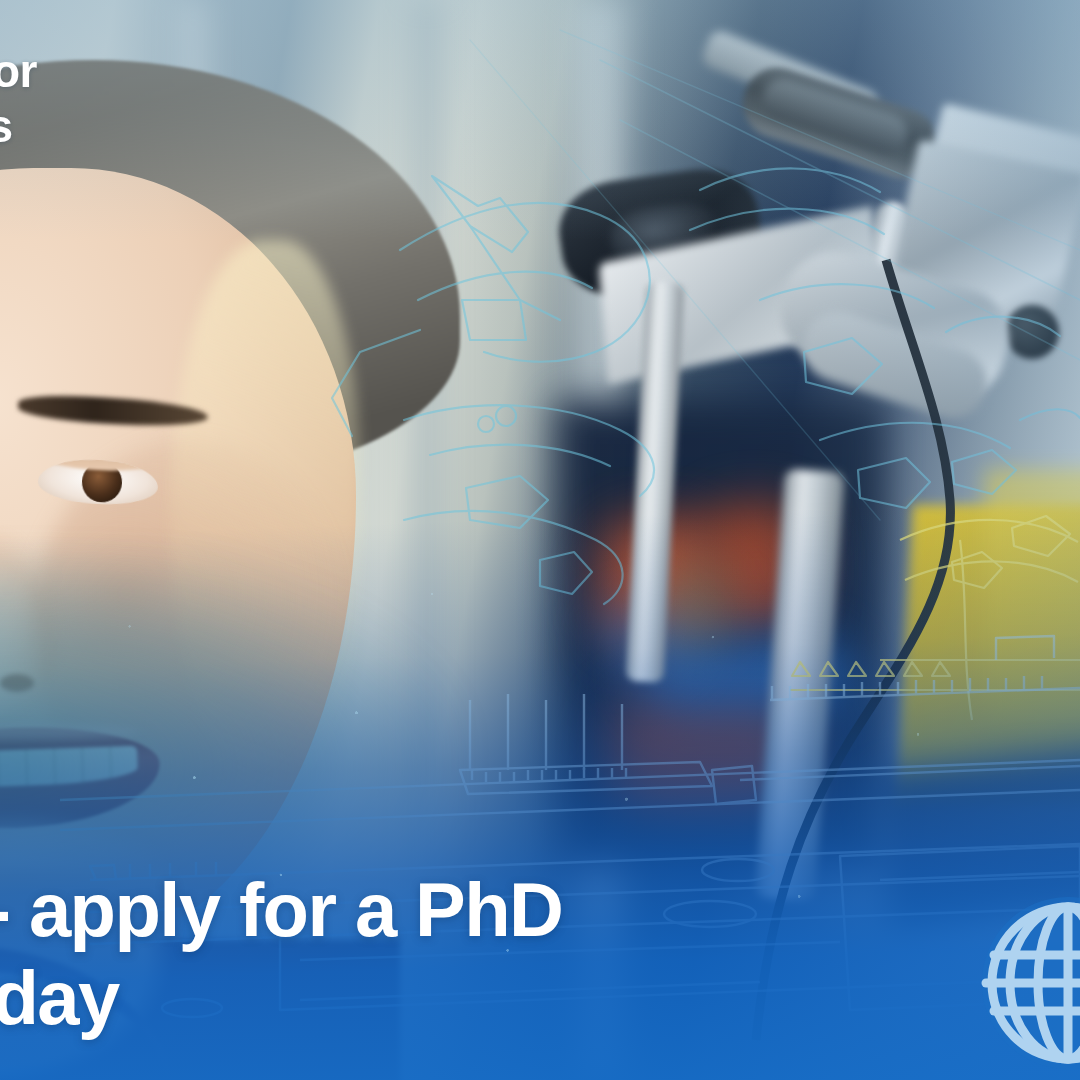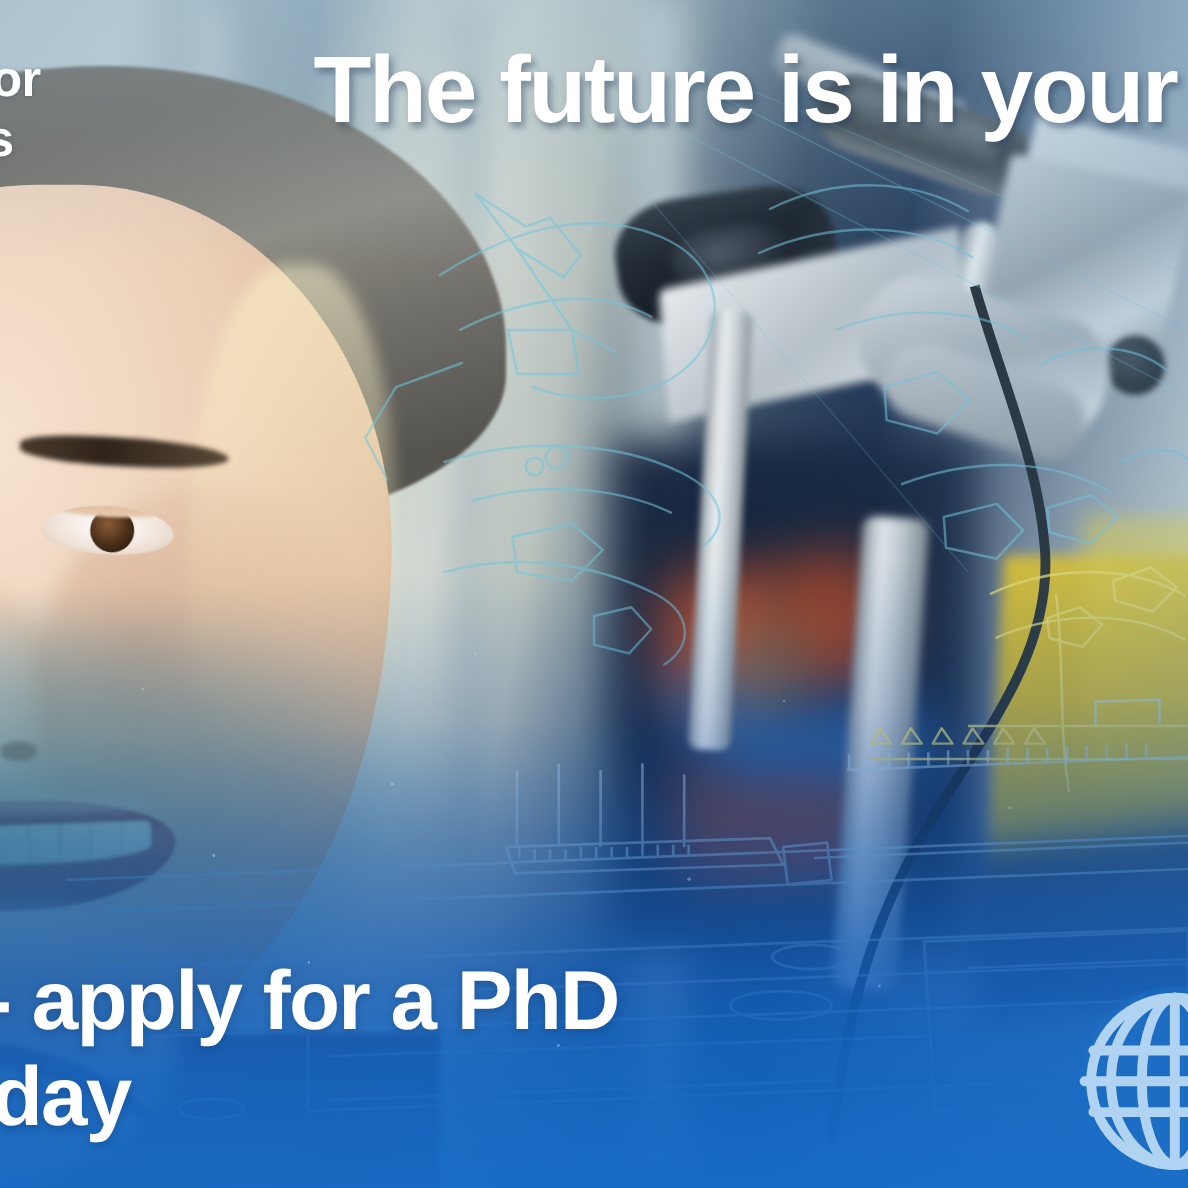--- a/index.html
+++ b/index.html
@@ -489,17 +489,16 @@
       <path d="M16 62 H 164"></path>
       <path d="M8 90 H 172"></path>
       <path d="M16 118 H 164"></path>
       <path d="M90 14 V 166"></path>
     </g>
   </svg>
 
   <div class="logo">ntre for
 botics</div>
 
-  <div class="headline">The future is in your</div>
 
   <div class="cta"><span>eap - apply for a PhD</span><br><span>ip today</span></div>
 
 </div>
 
 </body></html>

